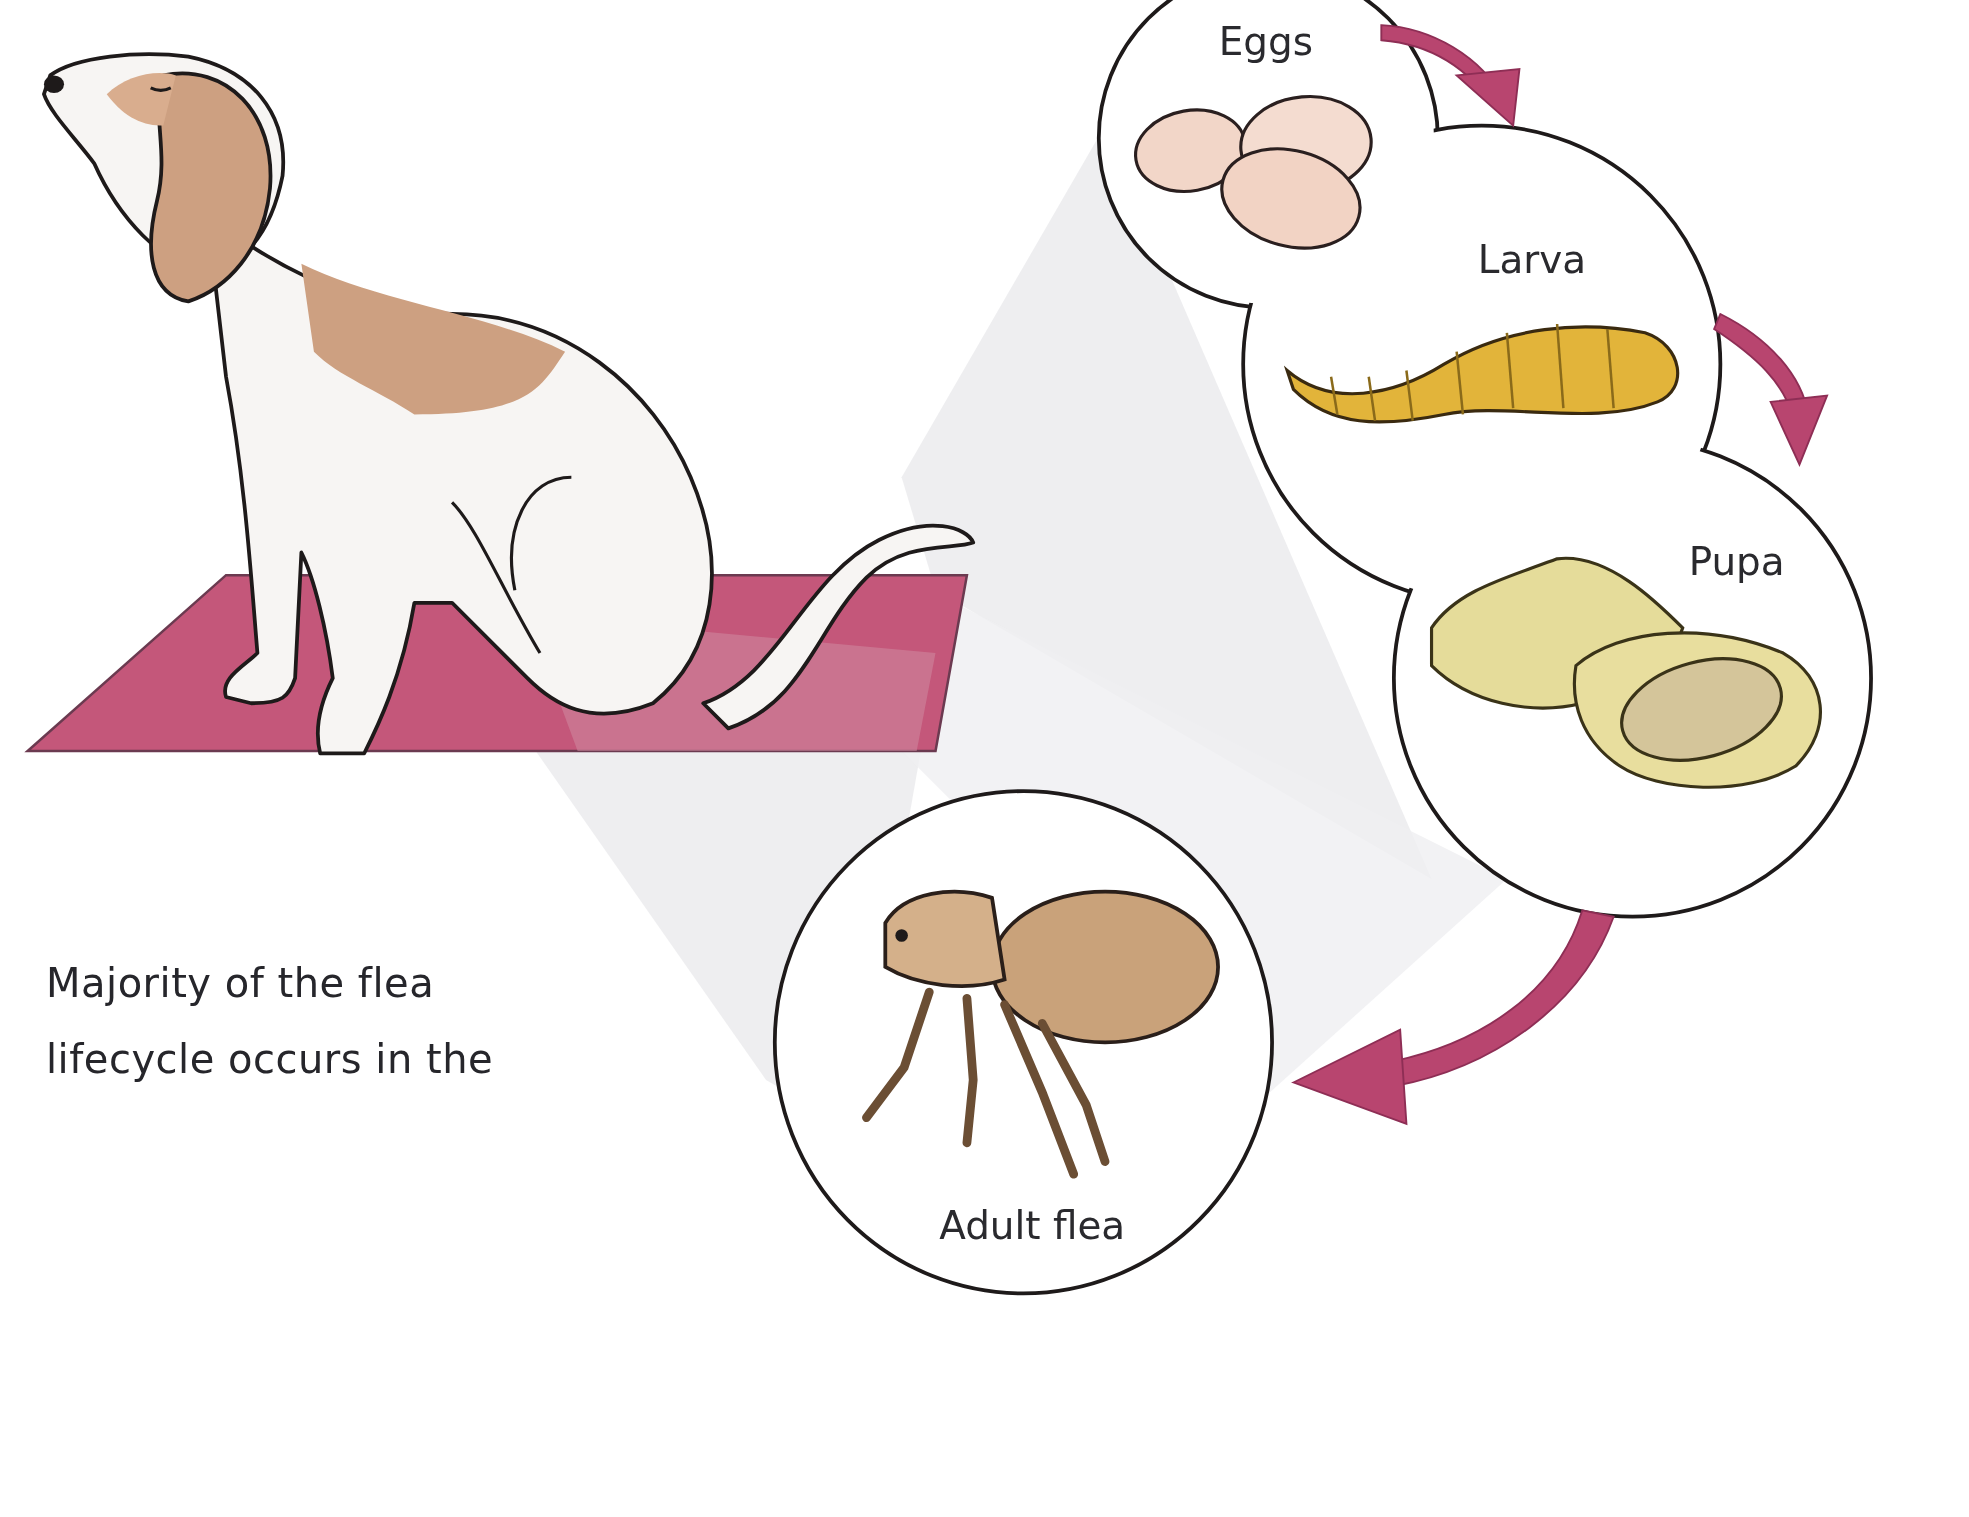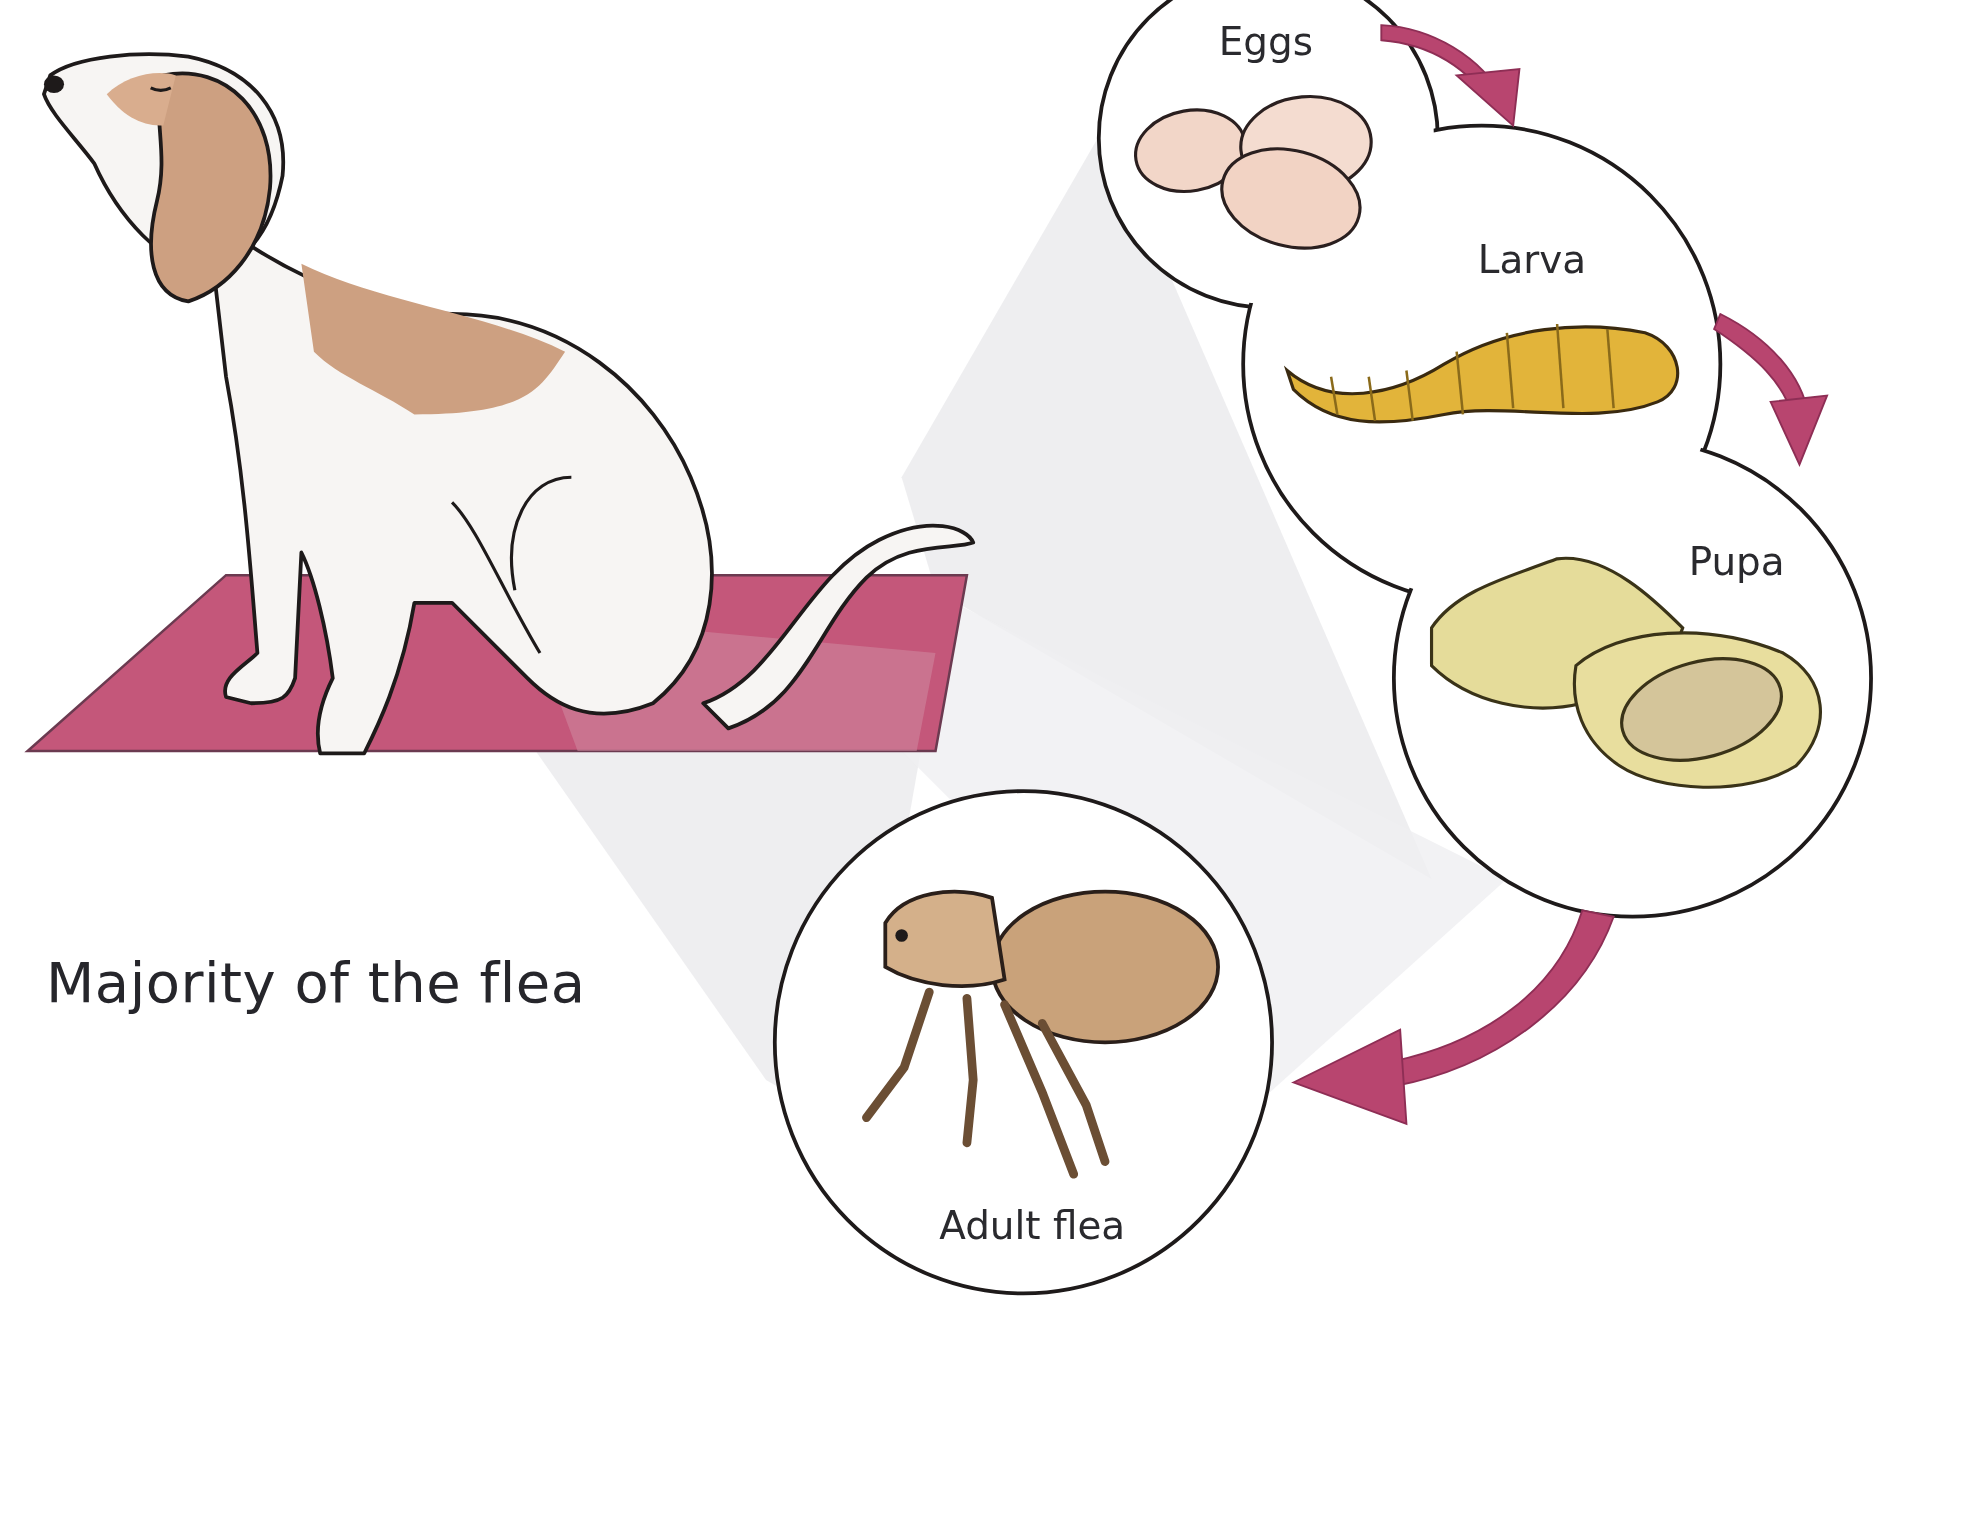--- a/index.html
+++ b/index.html
@@ -1,20 +1,20 @@
 <!DOCTYPE html>
 <html><head>
 <meta charset="utf-8">
 <style>
   html, body { margin:0; padding:0; background:#ffffff; }
   body { width:1969px; height:1517px; overflow:hidden; position:relative; font-family:"DejaVu Sans", sans-serif; }
   #stage { position:absolute; left:0; top:0; width:1969px; height:1517px; }
   .caption {
     position:absolute; left:46px; top:945px; width:680px;
-    font-family:"DejaVu Sans", sans-serif; font-size:56px; line-height:76px;
+    font-family:"DejaVu Sans", sans-serif; font-size:40px; line-height:76px;
     color:#26262b; letter-spacing:0.5px;
   }
   .caption span { display:block; white-space:nowrap; }
   .stage-label { font-family:"DejaVu Sans", sans-serif; fill:#2a2a2e; }
 </style>
 </head>
 <body>
 
 <svg id="stage" viewBox="0 0 1568 1208" width="1969" height="1517" xmlns="http://www.w3.org/2000/svg">
 
@@ -113,13 +113,14 @@
   </g>
 
   <text class="stage-label" x="1008" y="44" font-size="31" text-anchor="middle">Eggs</text>
   <text class="stage-label" x="1220" y="217" font-size="31" text-anchor="middle">Larva</text>
   <text class="stage-label" x="1383" y="458" font-size="31" text-anchor="middle">Pupa</text>
   <text class="stage-label" x="822" y="987" font-size="31" text-anchor="middle">Adult flea</text>
 </svg>
 
 <div class="caption">
   <span>Majority of the flea</span>
+  <span>lifecycle occurs in the</span>
 </div>
 
 </body></html>

